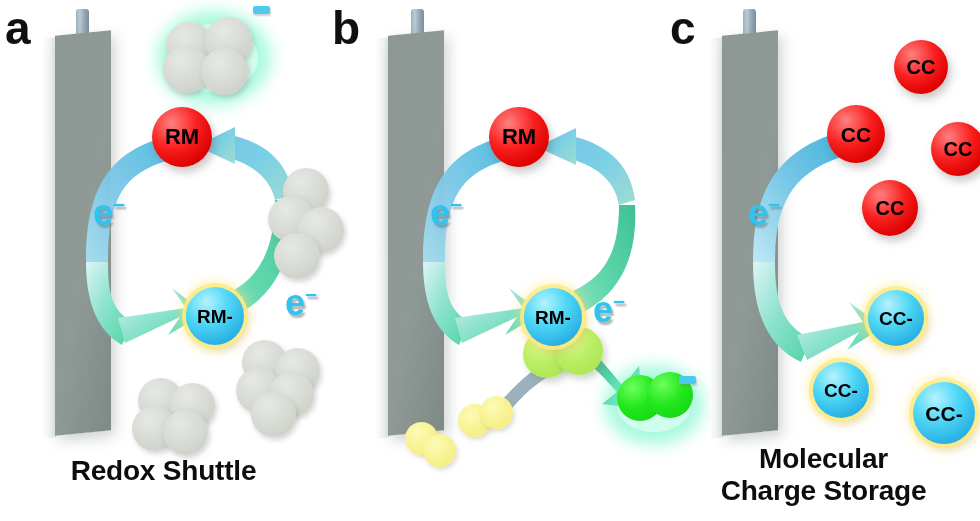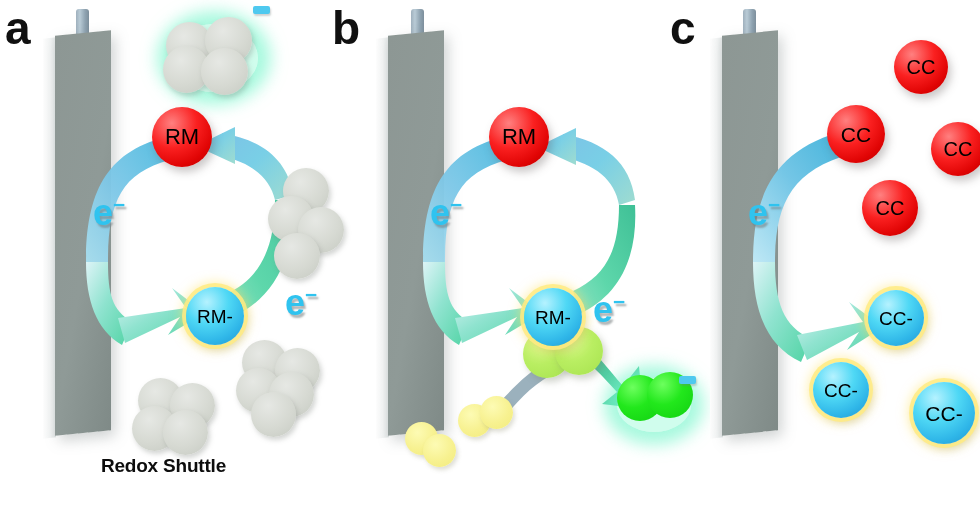--- a/index.html
+++ b/index.html
@@ -9,39 +9,39 @@
 
   .panel{position:absolute;top:0;height:521px;width:327px;}
   #panel-a{left:0;}
   #panel-b{left:327px;width:340px;}
   #panel-c{left:667px;width:313px;}
 
   .panel-letter{position:absolute;font-size:46px;font-weight:bold;
     color:#101010;line-height:1;letter-spacing:-1px;}
 
   .caption{position:absolute;width:100%;text-align:center;
-    font-size:19px;font-weight:bold;color:#0d0d0d;line-height:1.14;
+    font-size:28px;font-weight:bold;color:#0d0d0d;line-height:1.14;
     letter-spacing:-0.2px;}
 
   
   .electrode{position:absolute;}
   .el-rod{position:absolute;width:13px;height:46px;border-radius:3px;
     background:linear-gradient(90deg,#9fb0bd 0%,#b9cbd6 30%,#8fa3b1 70%,#7d8f9c 100%);}
   .el-slab{position:absolute;width:56px;height:400px;
     background:linear-gradient(100deg,#8d9794 0%,#8f9a97 55%,#7f8a87 100%);
     transform:skewY(-5.5deg);
     box-shadow:4px 6px 14px rgba(120,130,128,.35);}
   .el-edge{position:absolute;width:13px;height:400px;
     background:linear-gradient(90deg,#fdfdfd 0%,#f2f4f4 55%,#dfe3e3 100%);
     transform:skewY(-5.5deg);}
 
   
   .sph{position:absolute;border-radius:50%;display:flex;
     align-items:center;justify-content:center;
-    font-weight:normal;color:#000;line-height:1;}
+    font-weight:bold;color:#000;line-height:1;}
   .sph-red{background:radial-gradient(circle at 33% 27%,#ff8080 0%,#fa2020 42%,#e00404 72%,#b00000 100%);
     box-shadow:3px 5px 8px rgba(100,90,90,.34);}
   .sph-cyan{background:radial-gradient(circle at 36% 26%,#b5f2ff 0%,#4fd8f5 38%,#2fb6e8 70%,#1f93cc 100%);
     box-shadow:0 0 0 4px rgba(255,235,130,.85),0 0 11px 5px rgba(255,228,110,.55),3px 5px 8px rgba(120,120,100,.3);}
   .sph-ltgreen{background:radial-gradient(circle at 35% 28%,#dcf98f 0%,#b9ee62 45%,#a6e24d 100%);
     box-shadow:3px 4px 7px rgba(120,130,110,.35);}
   .sph-green{background:radial-gradient(circle at 34% 27%,#6dff5e 0%,#22e81c 45%,#10cf10 100%);}
   .glow-green{position:absolute;border-radius:50%;
     box-shadow:0 0 16px 13px rgba(110,245,200,.60);
     background:rgba(150,250,215,.45);}
@@ -282,15 +282,19 @@
     <div class="sph sph-red" style="left:195px;top:180px;width:56px;height:56px;font-size:20px;">CC</div>
 
     <div class="sph sph-cyan" style="left:201px;top:290px;width:56px;height:56px;font-size:19px;">CC-</div>
     <div class="sph sph-cyan" style="left:146px;top:362px;width:56px;height:56px;font-size:19px;">CC-</div>
     <div class="sph sph-cyan" style="left:246px;top:382px;width:62px;height:62px;font-size:21px;">CC-</div>
 
     <div class="elabel" style="left:81px;top:195px;font-size:36px;">
       <span>e</span><sup>−</sup>
     </div>
 
+    <div class="caption" style="top:443px;left:0;">
+      <div>Molecular</div>
+      <div>Charge Storage</div>
+    </div>
   </div>
 
 </div>
 
 </body></html>

